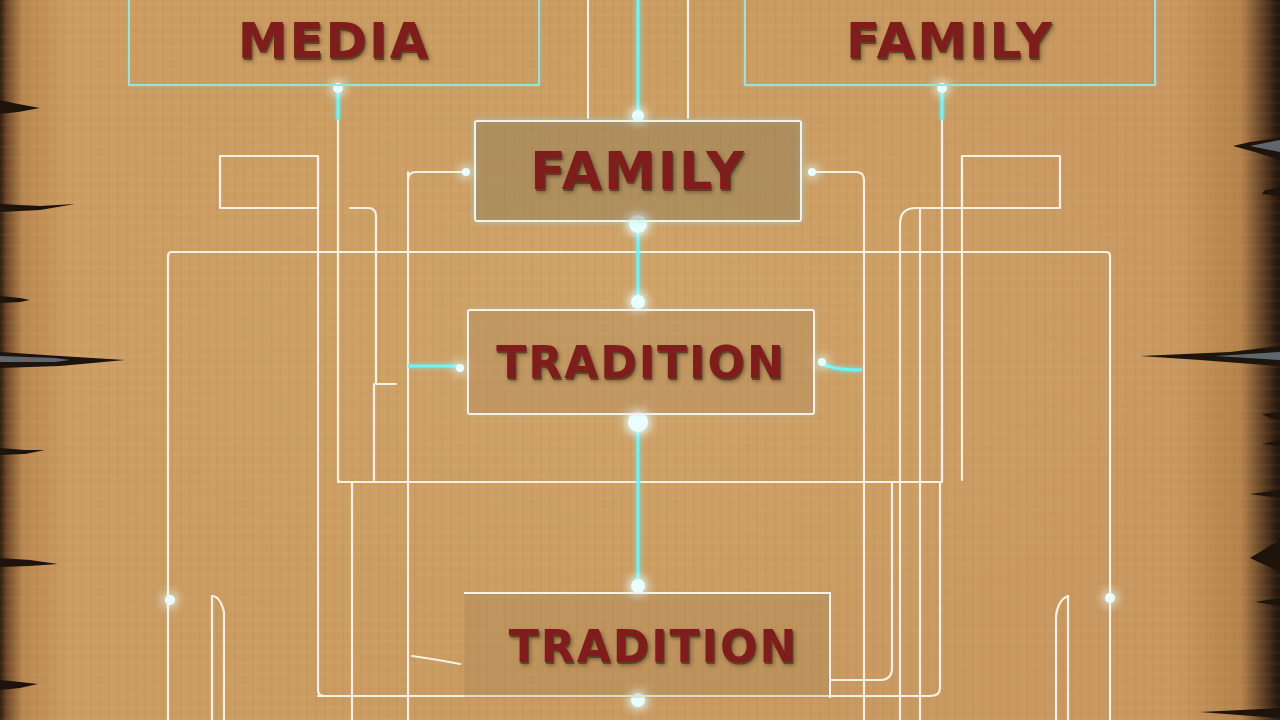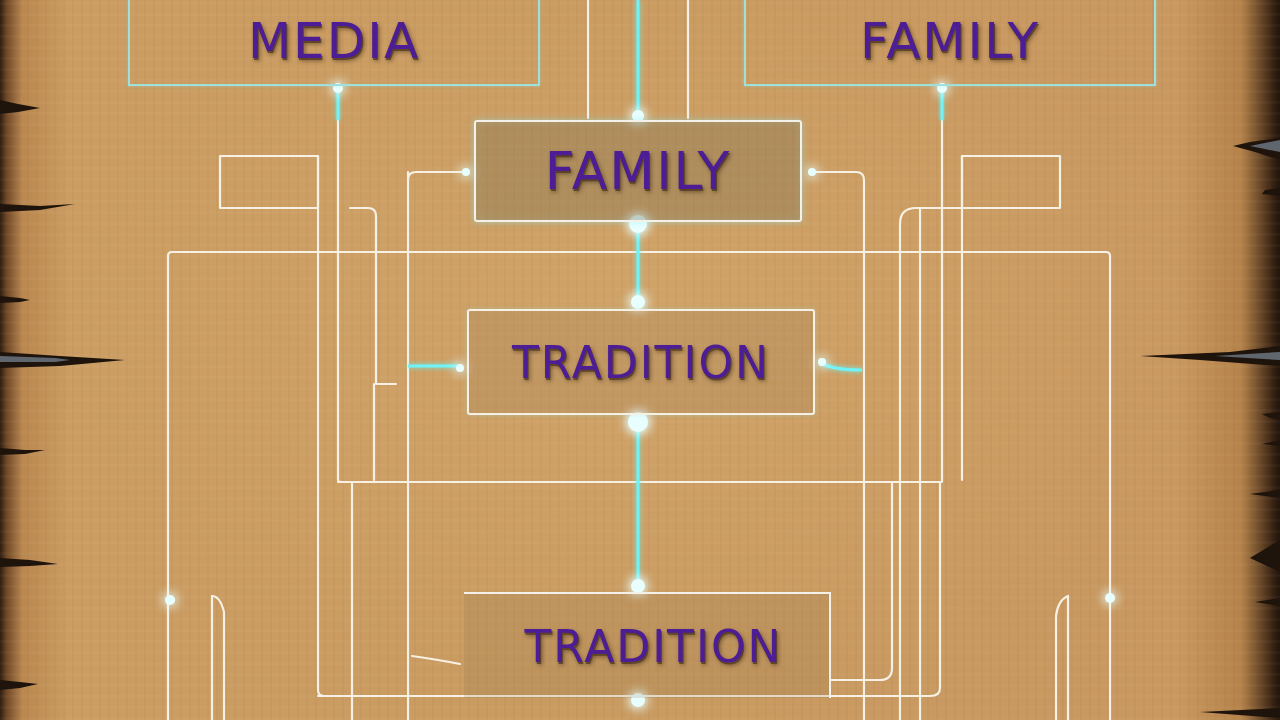--- a/index.html
+++ b/index.html
@@ -19,23 +19,23 @@
     background:
       repeating-linear-gradient(90deg, rgba(120,80,40,0.05) 0 2px, rgba(0,0,0,0) 2px 9px),
       repeating-linear-gradient(0deg, rgba(255,235,200,0.03) 0 3px, rgba(0,0,0,0) 3px 11px);
   }
   svg.wires { position: absolute; left: 0; top: 0; }
   .box {
     position: absolute; box-sizing: border-box;
     display: flex; align-items: center; justify-content: center;
   }
   .box .label {
-    color: #4c1d95;
+    color: #7f1d1d;
     font-family: "DejaVu Sans", sans-serif;
-    font-weight: normal;
+    font-weight: bold;
     letter-spacing: 2px;
     text-shadow: 1px 2px 0 rgba(80,55,30,0.75), 2px 3px 4px rgba(40,25,10,0.5);
     white-space: nowrap;
   }
   .box-top {
     border: 2px solid #9fe0da;
     box-shadow: 0 0 3px rgba(150,230,230,0.5);
   }
   .box-center {
     border: 2px solid #f3f1ea;

